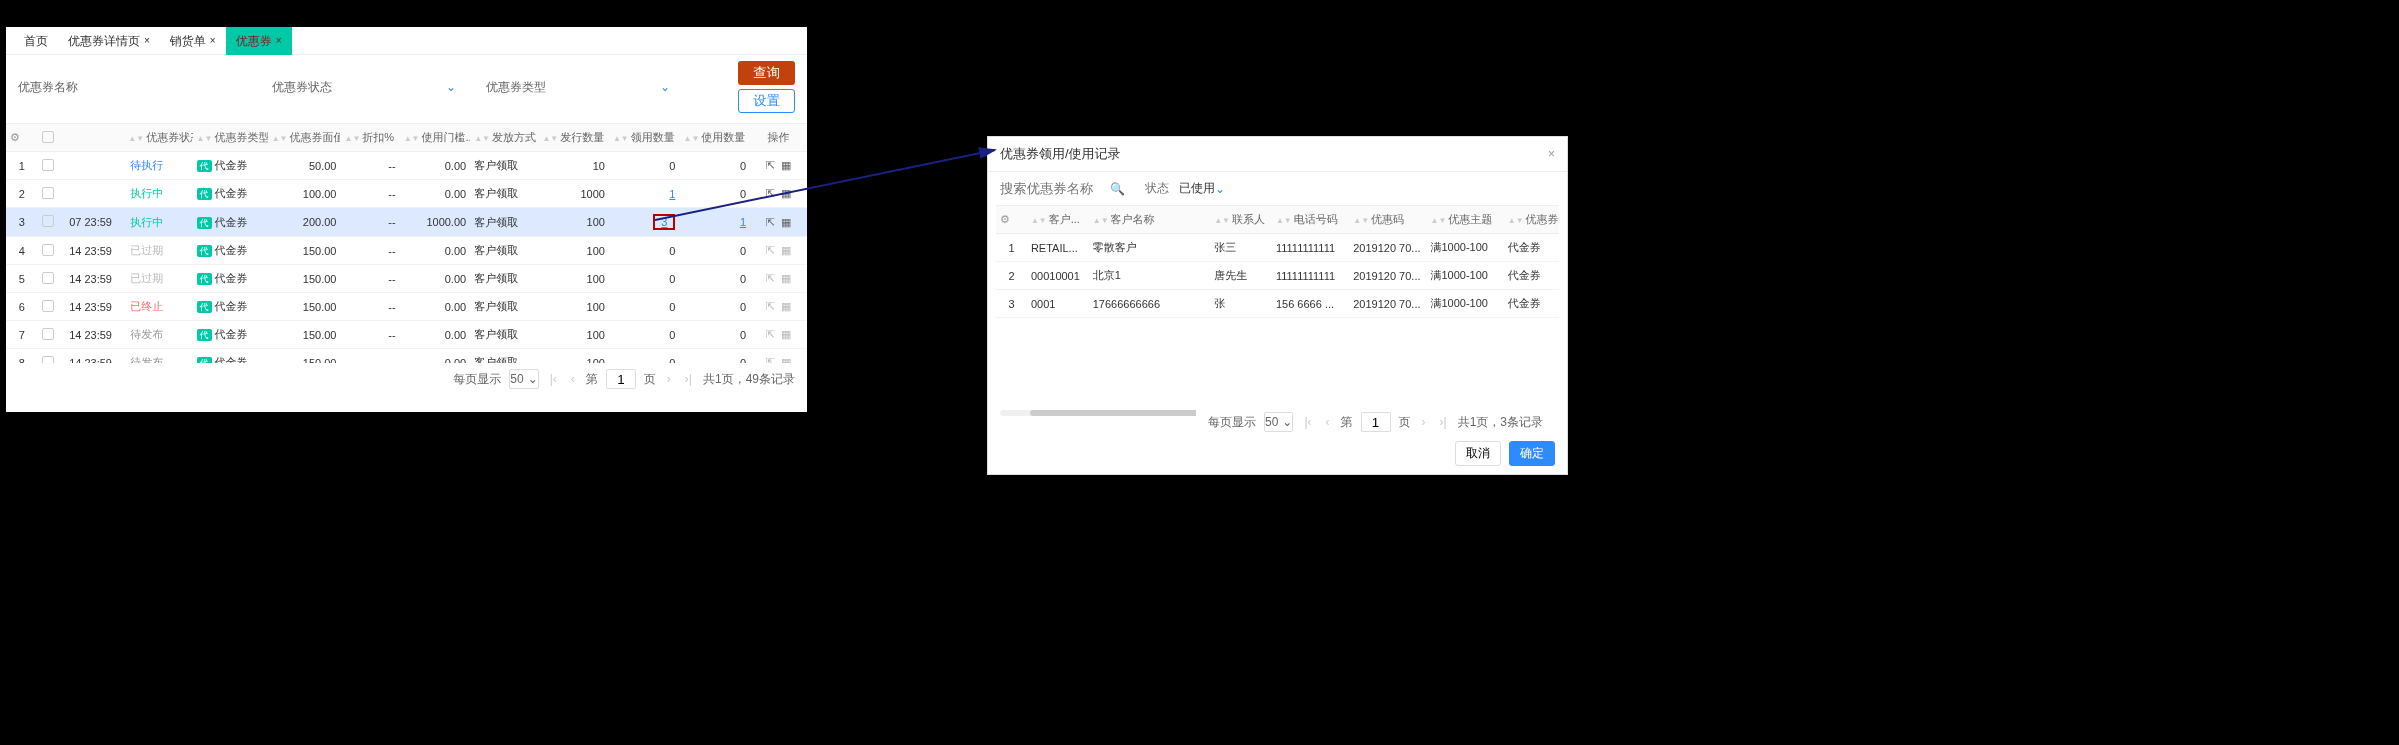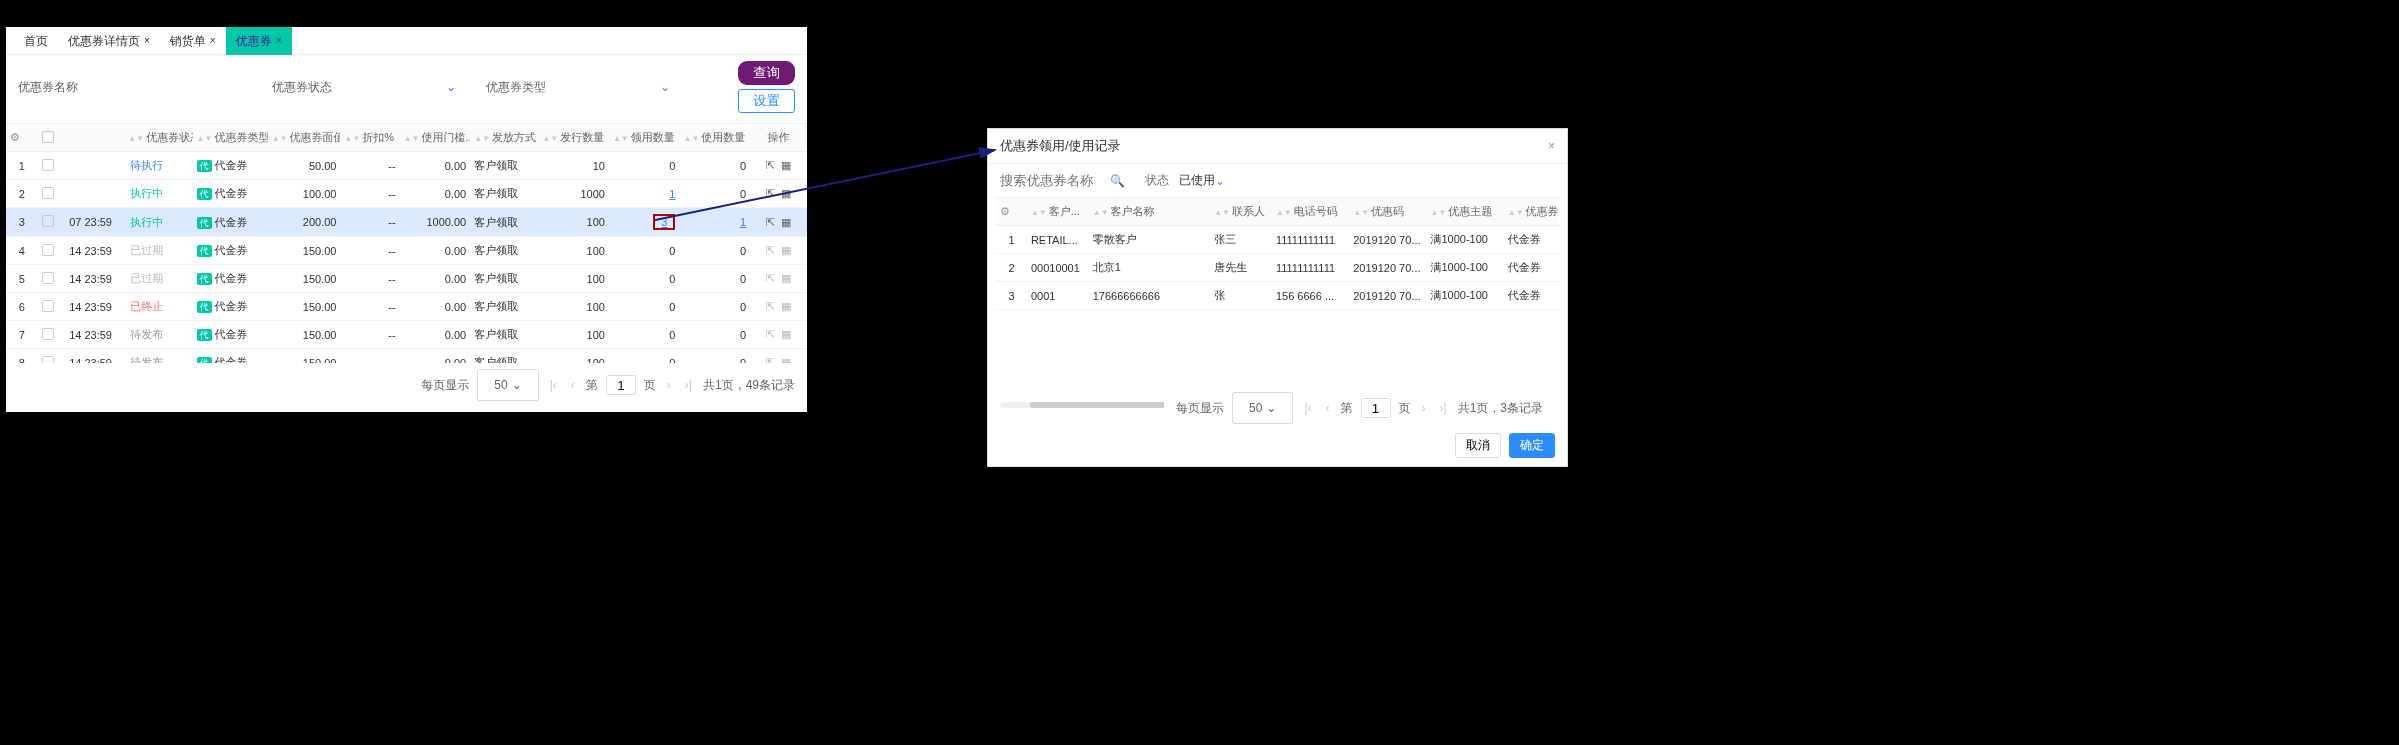--- a/index.html
+++ b/index.html
@@ -1,41 +1,41 @@
 <!DOCTYPE html>
 <html><head>
 <meta charset="utf-8">
 <style>
 * { margin: 0; padding: 0; box-sizing: border-box; }
 body { font-family: -apple-system, "Microsoft YaHei", sans-serif; font-size: 12px; background: #000; color: #333; width: 2399px; height: 745px; position: relative; }
 .panel-left { position: absolute; left: 6px; top: 27px; width: 801px; height: 385px; background: #fff; }
-.panel-right { position: absolute; left: 987px; top: 128px; width: 581px; height: 339px; background: #fff; border: 1px solid #ddd; }
+.panel-right { position: absolute; left: 987px; top: 136px; width: 581px; height: 339px; background: #fff; border: 1px solid #ddd; }
 
 
 .tabs { display: flex; align-items: center; height: 28px; border-bottom: 1px solid #eee; padding-left: 8px; }
 .tab { padding: 0 10px; height: 28px; line-height: 28px; display: flex; align-items: center; gap: 4px; }
-.tab.active { background: #00c9a7; color: #4c1d95; }
+.tab.active { background: #00c9a7; color: #7f1d1d; }
 .tab-close { cursor: pointer; font-size: 10px; }
 
 
 .page-header { display: flex; align-items: center; justify-content: space-between; padding: 8px 12px; }
 .page-title { font-size: 16px; font-weight: 500; }
 .header-actions { display: flex; gap: 8px; align-items: center; }
 .btn { padding: 3px 10px; border-radius: 3px; border: 1px solid #ddd; background: #fff; cursor: pointer; font-size: 12px; }
 .btn.primary { background: #2e8bff; color: #fff; border-color: #2e8bff; }
 .btn.disabled { color: #bbb; display: flex; align-items: center; gap: 3px; }
 
 
 .filters { display: flex; align-items: center; padding: 6px 12px 10px; gap: 10px; }
 .filter-item { display: flex; align-items: center; gap: 4px; }
 .filter-label { color: #666; }
 .filter-input { width: 120px; height: 22px; border: none; border-bottom: 1px solid transparent; }
 .filter-select { width: 120px; height: 22px; border: none; display: flex; justify-content: flex-end; align-items: center; color: #2e8bff; }
 .filter-btns { margin-left: auto; display: flex; flex-direction: column; gap: 4px; }
-.btn-search { background: #701a75; color: #fff; border: none; padding: 3px 14px; border-radius: 9px; }
+.btn-search { background: #c2410c; color: #fff; border: none; padding: 3px 14px; border-radius: 3px; }
 .btn-set { background: #fff; color: #2e8bff; border: 1px solid #2e8bff; padding: 2px 14px; border-radius: 3px; }
 
 
 .table { width: 100%; border-collapse: collapse; table-layout: fixed; }
 .table th { background: #fafafa; border-top: 1px solid #eee; border-bottom: 1px solid #eee; font-weight: 400; color: #666; text-align: left; padding: 6px 4px; font-size: 11px; white-space: nowrap; overflow: hidden; }
 .table td { border-bottom: 1px solid #f2f2f2; padding: 6px 4px; white-space: nowrap; overflow: hidden; text-overflow: ellipsis; font-size: 11px; }
 .table tr.highlight td { background: #dce9ff; }
 .sort-icons { color: #ccc; font-size: 8px; display: inline-flex; flex-direction: column; line-height: 5px; margin-right: 2px; }
 .checkbox { width: 12px; height: 12px; border: 1px solid #ccc; border-radius: 2px; display: inline-block; }
 .gear { color: #999; }
@@ -52,21 +52,21 @@
 .cell-link { color: #3385ff; text-decoration: underline; }
 .red-box { border: 2px solid #b00; padding: 0 6px; display: inline-block; }
 .action-icon { color: #bbb; margin: 0 3px; cursor: pointer; }
 .action-icon.active { color: #666; }
 .num-right { text-align: right; }
 
 
 .pagination { display: flex; align-items: center; justify-content: flex-end; gap: 8px; padding: 6px 12px; font-size: 12px; color: #666; background:#fff; }
 .pg-btn { color: #ccc; cursor: pointer; padding: 0 3px; }
 .pg-input { width: 30px; height: 20px; text-align: center; border: 1px solid #ddd; border-radius: 2px; }
-.pg-select { height: 32px; border: 1px solid #ddd; border-radius: 2px; padding: 0 16px; display: inline-flex; align-items: center; gap: 4px; }
+.pg-select { height: 20px; border: 1px solid #ddd; border-radius: 2px; padding: 0 0; display: inline-flex; align-items: center; gap: 4px; }
 
 
 .rp-header { display: flex; justify-content: space-between; align-items: center; padding: 8px 12px; border-bottom: 1px solid #eee; }
 .rp-title { font-size: 13px; color: #333; }
 .rp-close { cursor: pointer; color: #999; }
 .rp-filters { display: flex; align-items: center; gap: 10px; padding: 8px 12px; }
 .rp-search { border: none; width: 100px; color: #bbb; }
 .rp-search-icon { color: #2e8bff; }
 .rp-status-label { color: #737373; margin-left: 10px; }
 .rp-status-select { width: 100px; display: flex; justify-content: flex-start; align-items: center; }

